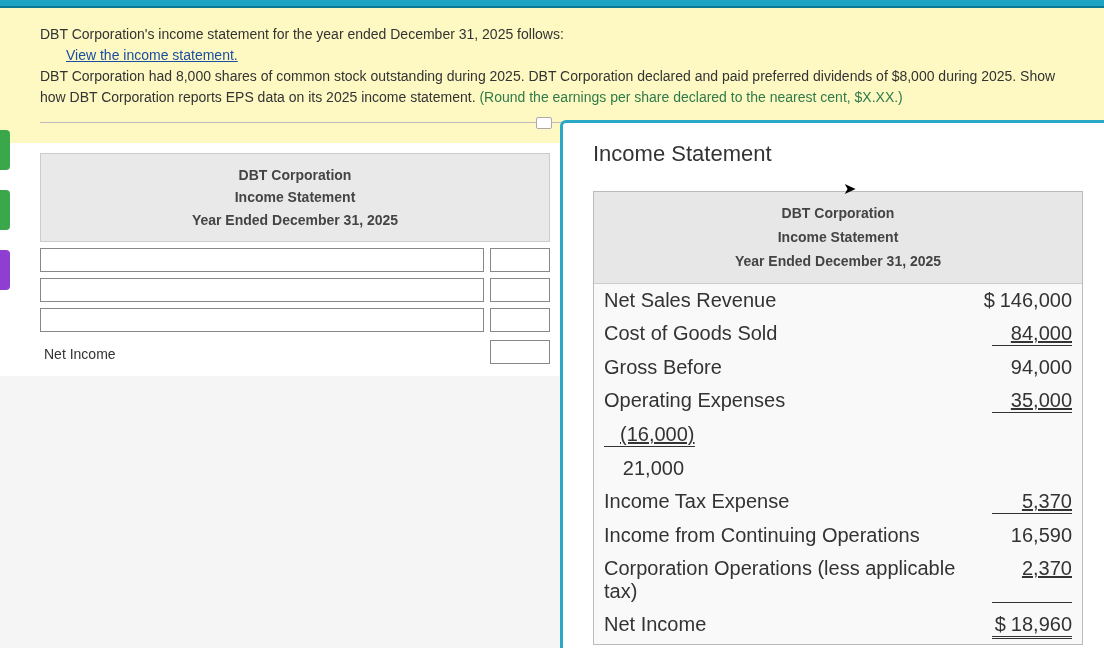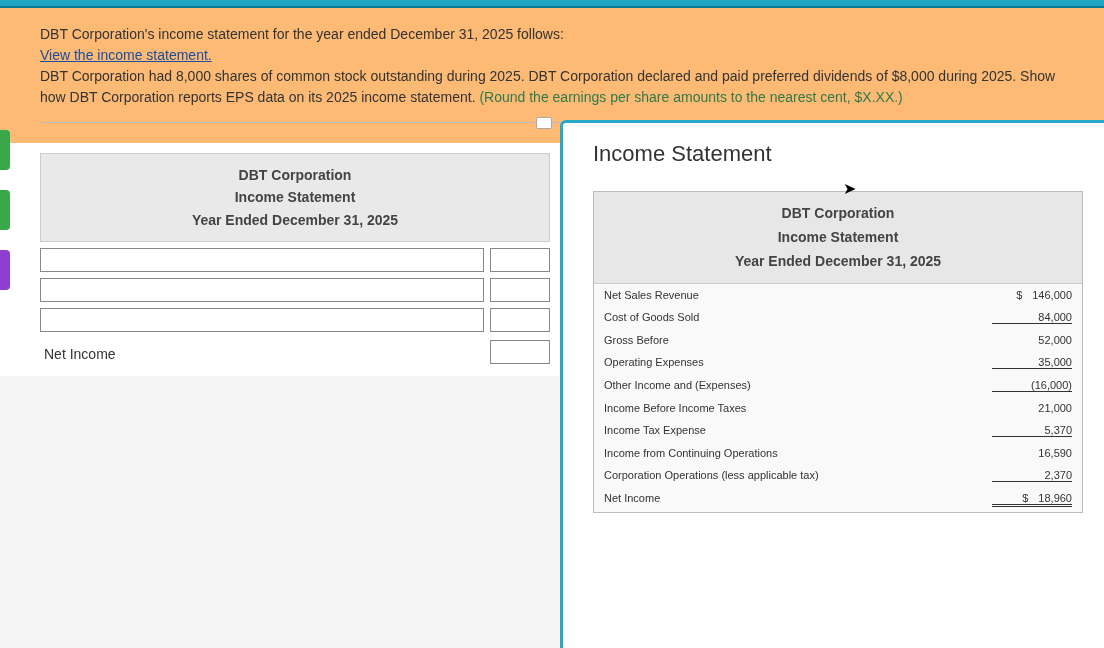--- a/index.html
+++ b/index.html
@@ -23,27 +23,28 @@
     left: 0;
     top: 130px;
     width: 10px;
   }
   .sliver-green { background:#3aa84a; height:40px; margin-bottom:20px; border-radius:0 4px 4px 0;}
   .sliver-green2 { background:#3aa84a; height:40px; margin-bottom:20px; border-radius:0 4px 4px 0;}
   .sliver-purple { background:#8e3fd1; height:40px; border-radius:0 4px 4px 0;}
 
   .content {
     padding: 16px 40px 10px 40px;
-    background: #fdba74;
+    background: #fef9c3;
   }
   .problem-text { line-height: 1.5; color:#333; }
   .link {
     color: #1a4ea1;
     text-decoration: underline;
     cursor: pointer;
+    margin-left: 26px;
   }
   .hint { color:#2e7a4a; }
 
   .divider {
     border-top: 1px solid #bbb;
     margin: 14px 0 10px 0;
     position: relative;
   }
   .divider::after{
     content:"";
@@ -133,47 +134,47 @@
     padding: 10px 6px;
     font-weight: bold;
     color:#444;
     border-bottom:1px solid #ccc;
   }
   .stmt-head div{ line-height:1.7; }
   .stmt-row {
     display: flex;
     justify-content: space-between;
     padding: 5px 10px;
-    font-size: 11px;
+    font-size: 20px;
     color:#333;
     background:#f9f9f9;
   }
   .stmt-row .amt { min-width:80px; text-align:right; }
   .stmt-row .cur { display:inline-block; width:16px; text-align:left;}
-  .underline-single .amt { border-bottom:1px solid #333; }
+  .underline-single .amt { border-bottom:1px solid #333;text-decoration:underline; }
   .underline-double .amt { border-bottom:3px double #333; }
 
 </style>
 </head>
 <body>
 
 <div class="top-bar"></div>
 
 <div class="left-slivers">
   <div class="sliver-green"></div>
   <div class="sliver-green2"></div>
   <div class="sliver-purple"></div>
 </div>
 
 <div class="content">
   <div class="problem-text">
     <span>DBT Corporation's income statement for the year ended December 31, 2025 follows:</span><br>
     <span class="link">View the income statement.</span><br>
     <span>DBT Corporation had 8,000 shares of common stock outstanding during 2025. DBT Corporation declared and paid preferred dividends of $8,000 during 2025. Show how DBT Corporation reports EPS data on its 2025 income statement.</span>
-    <span class="hint">(Round the earnings per share amounts to the nearest cent, $X.XX.)</span>
+    <span class="hint">(Round the earnings per share declared to the nearest cent, $X.XX.)</span>
   </div>
   <div class="divider"></div>
 </div>
 
 <div class="work-area">
   <div class="worksheet">
     <div class="ws-header">
       <div>DBT Corporation</div>
       <div>Income Statement</div>
       <div>Year Ended December 31, 2025</div>
@@ -211,32 +212,30 @@
         <div class="stmt-row ">
           <span>Net Sales Revenue</span>
           <span class="amt"><span class="cur">$</span><span>146,000</span></span>
         </div>
         <div class="stmt-row underline-single">
           <span>Cost of Goods Sold</span>
           <span class="amt"><span class="cur"></span><span>84,000</span></span>
         </div>
         <div class="stmt-row ">
           <span>Gross Before</span>
-          <span class="amt"><span class="cur"></span><span>52,000</span></span>
+          <span class="amt"><span class="cur"></span><span>94,000</span></span>
         </div>
         <div class="stmt-row underline-single">
           <span>Operating Expenses</span>
           <span class="amt"><span class="cur"></span><span>35,000</span></span>
         </div>
         <div class="stmt-row underline-single">
-          <span>Other Income and (Expenses)</span>
           <span class="amt"><span class="cur"></span><span>(16,000)</span></span>
         </div>
         <div class="stmt-row ">
-          <span>Income Before Income Taxes</span>
           <span class="amt"><span class="cur"></span><span>21,000</span></span>
         </div>
         <div class="stmt-row underline-single">
           <span>Income Tax Expense</span>
           <span class="amt"><span class="cur"></span><span>5,370</span></span>
         </div>
         <div class="stmt-row ">
           <span>Income from Continuing Operations</span>
           <span class="amt"><span class="cur"></span><span>16,590</span></span>
         </div>

